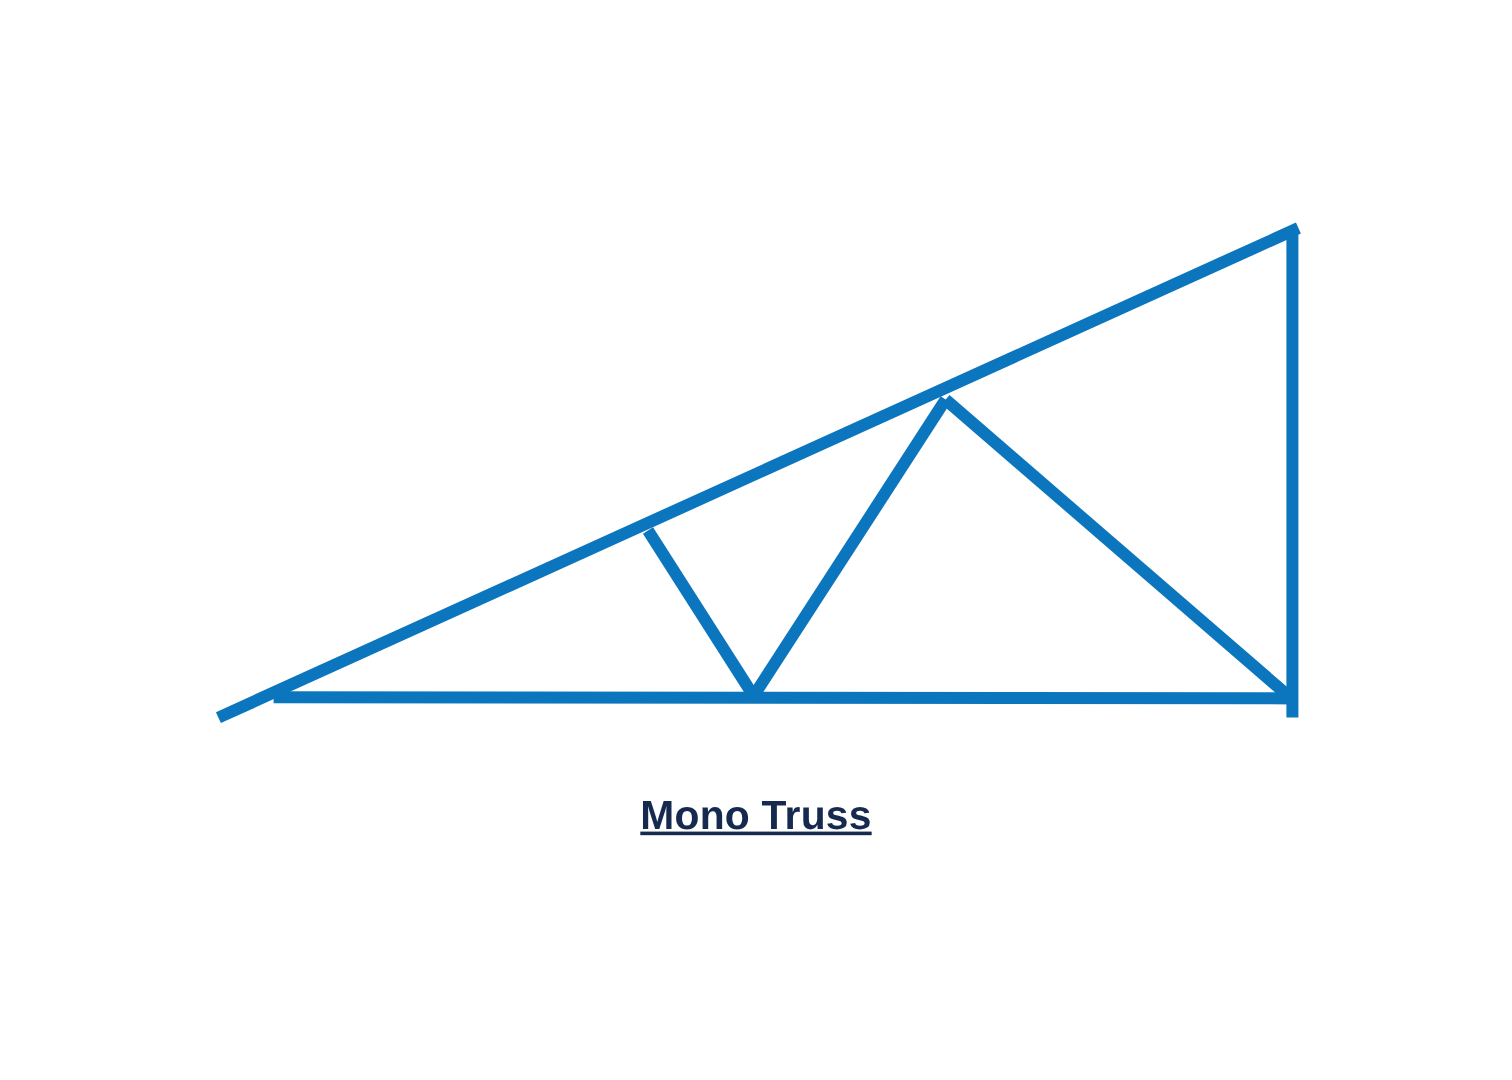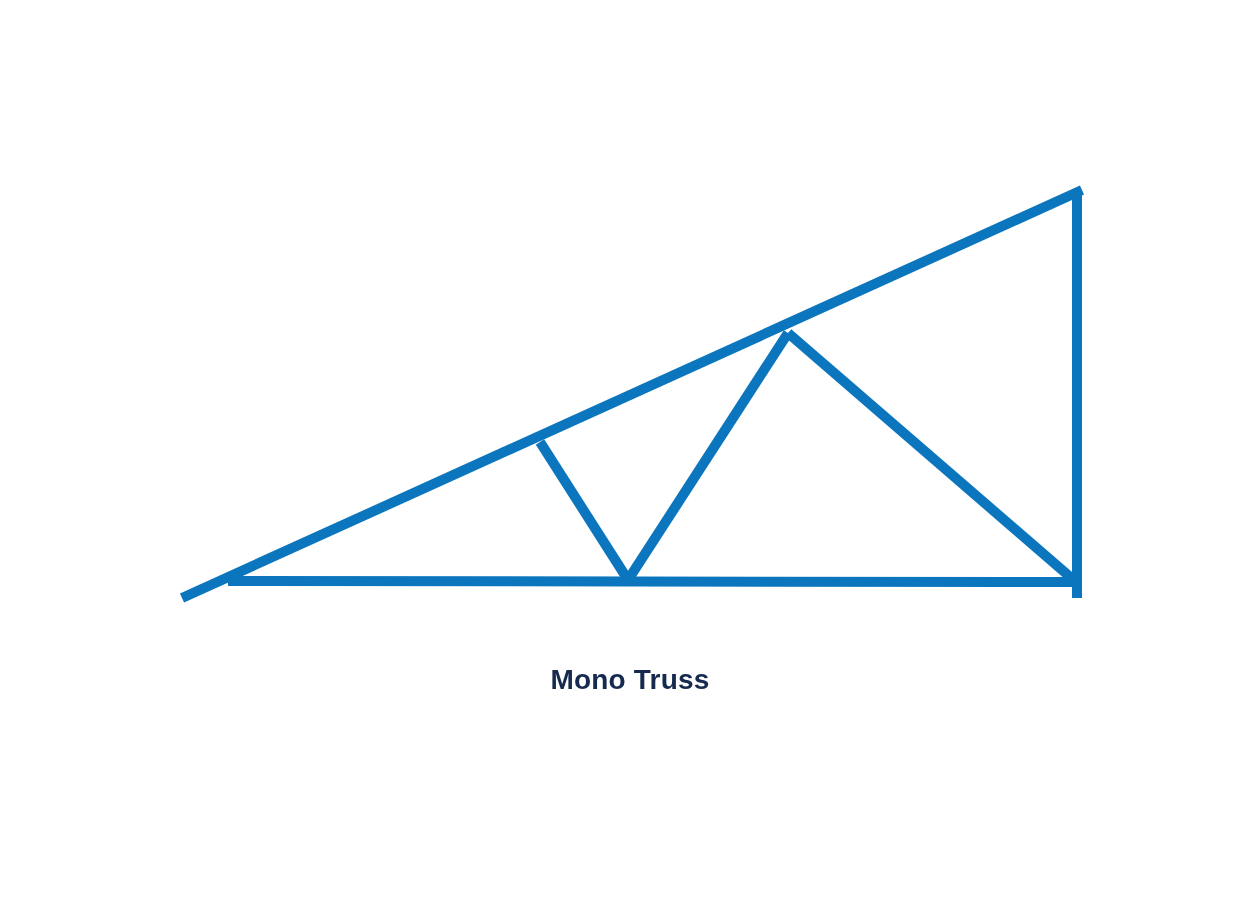--- a/index.html
+++ b/index.html
@@ -37,25 +37,26 @@
     position: absolute;
     left: 0;
     top: 660px;
     width: 1260px;
     text-align: center;
     pointer-events: none;
   }
   #diagram-caption {
     display: inline-block;
     font-family: "Liberation Sans", sans-serif;
-    font-size: 28px;
+    font-size: 34px;
     font-weight: bold;
     letter-spacing: 0.2px;
     line-height: 40px;
     white-space: pre;
+    text-decoration: underline;
   }
 </style>
 </head>
 <body style="background: rgb(255, 255, 255);">
 
 <div id="diagram-page" style="background: rgb(255, 255, 255);">
 
   <svg id="truss-svg" viewBox="0 0 1260 900" xmlns="http://www.w3.org/2000/svg">
 
     <g id="truss-group">

